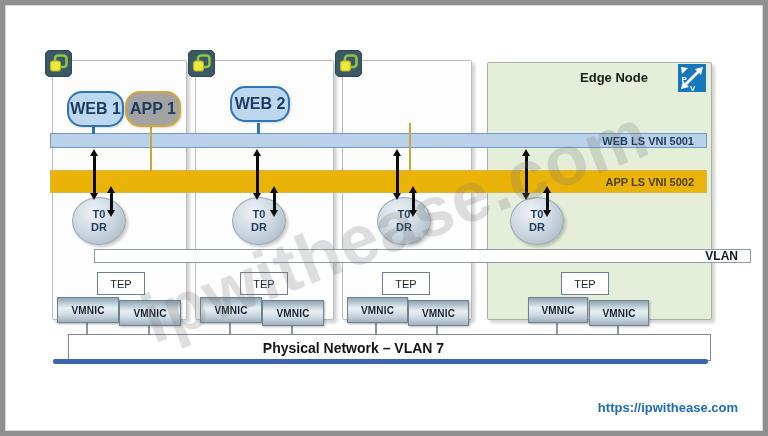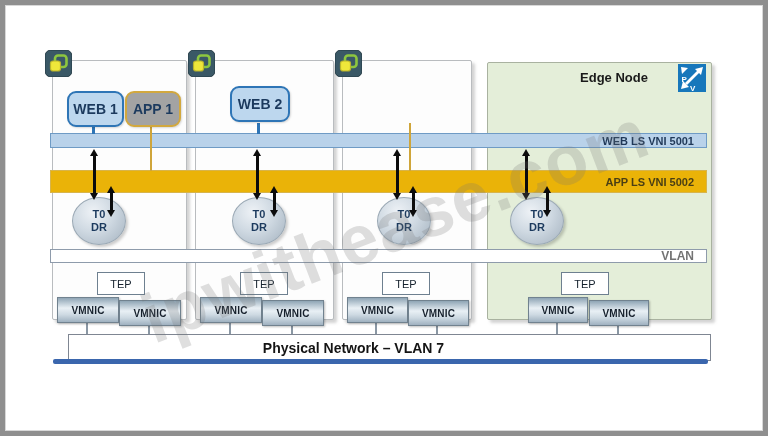--- a/index.html
+++ b/index.html
@@ -6,32 +6,32 @@
   #canvas{
     position:relative;width:768px;height:436px;background:#ffffff;
     font-family:"Liberation Sans", sans-serif;overflow:hidden;
   }
   .frame{position:absolute;inset:0;border:5px solid #8f8f8f;box-shadow:inset 0 0 0 1px #d8d8d8;z-index:60;pointer-events:none;}
   
   .host{position:absolute;background:#fdfdfd;border:1px solid #b9bcbf;border-radius:2px;box-shadow:3px 3px 3px rgba(130,130,130,.35);z-index:1;}
   .edgebox{position:absolute;background:#e4eed9;border:1px solid #a9b2a0;border-radius:2px;box-shadow:3px 3px 3px rgba(130,130,130,.35);z-index:1;}
   .host-title{position:absolute;text-align:center;font-weight:bold;font-size:13px;color:#1a1a1a;z-index:14;}
   
-  .vm{position:absolute;width:53px;height:32px;border-radius:9px;display:flex;align-items:center;justify-content:center;
-      font-weight:bold;font-size:14px;color:#1c3a5e;z-index:12;box-shadow:1px 1px 2px rgba(0,0,0,.15);}
+  .vm{position:absolute;width:53px;height:32px;border-radius:15px;display:flex;align-items:center;justify-content:center;
+      font-weight:bold;font-size:16px;color:#1c3a5e;z-index:12;box-shadow:1px 1px 2px rgba(0,0,0,.15);}
   .vm.web{background:#bdd7ee;border:2px solid #2e75b6;}
   .vm.app{background:#a3a3a3;border:2px solid #d2a83e;text-align:right;}
   .stub-web{position:absolute;width:3px;background:#2e75b6;z-index:11;}
   .stub-app{position:absolute;width:2px;background:#cfa53a;z-index:11;}
   
   .bar{position:absolute;left:50px;width:657px;z-index:8;display:flex;align-items:center;justify-content:flex-end;
        font-weight:bold;font-size:11px;padding-right:12px;box-sizing:border-box;}
   .bar.web-ls{top:133px;height:15px;background:#b9d2ea;border:1px solid #6f9bc5;color:#1f3858;align-items:flex-end;}
   .bar.app-ls{top:170px;height:23px;background:#eab308;border:1px solid #d7b44c;color:#4a3f14;}
-  .bar.thin{background:#ffffff;border:1px solid #8e9bab;color:#737373;font-size:12px;}
+  .bar.thin{background:#ffffff;border:1px solid #8e9bab;color:#0f172a;font-size:12px;margin-left:44px;}
   .bar.vlan{top:249px;height:14px;}
   .bar.overlay{top:276px;height:15px;}
   
   .tep{position:absolute;top:272px;width:46px;height:21px;background:#ffffff;border:1.5px solid #6e8090;z-index:14;
        display:flex;align-items:center;justify-content:center;font-weight:normal;font-size:11px;color:#16222e;}
   
   .t0{position:absolute;width:52px;height:46px;border-radius:50%;z-index:25;
       background:radial-gradient(ellipse at 38% 30%, #eef2f6 0%, #cfd9e2 45%, #a4b2bf 100%);
       border:1px solid #9aa8b4;display:flex;flex-direction:column;align-items:center;justify-content:center;
       font-weight:bold;font-size:11px;line-height:1.15;color:#1c3a5e;box-shadow:2px 2px 3px rgba(0,0,0,.2);}
@@ -206,15 +206,16 @@
   <div class="niclink" style="left:436px;top:324px;height:10px"></div>
   <div class="niclink" style="left:556px;top:321px;height:13px"></div>
   <div class="niclink" style="left:617px;top:324px;height:10px"></div>
 
   <div class="physbox">
     <span>Physical Network – VLAN 7</span>
   </div>
   <div class="blueline"></div>
 
   <div class="watermark">ipwithease.com</div>
+  <div class="url">https://ipwithease.com</div>
 
   <div class="frame"></div>
 </div>
 
 </body></html>

